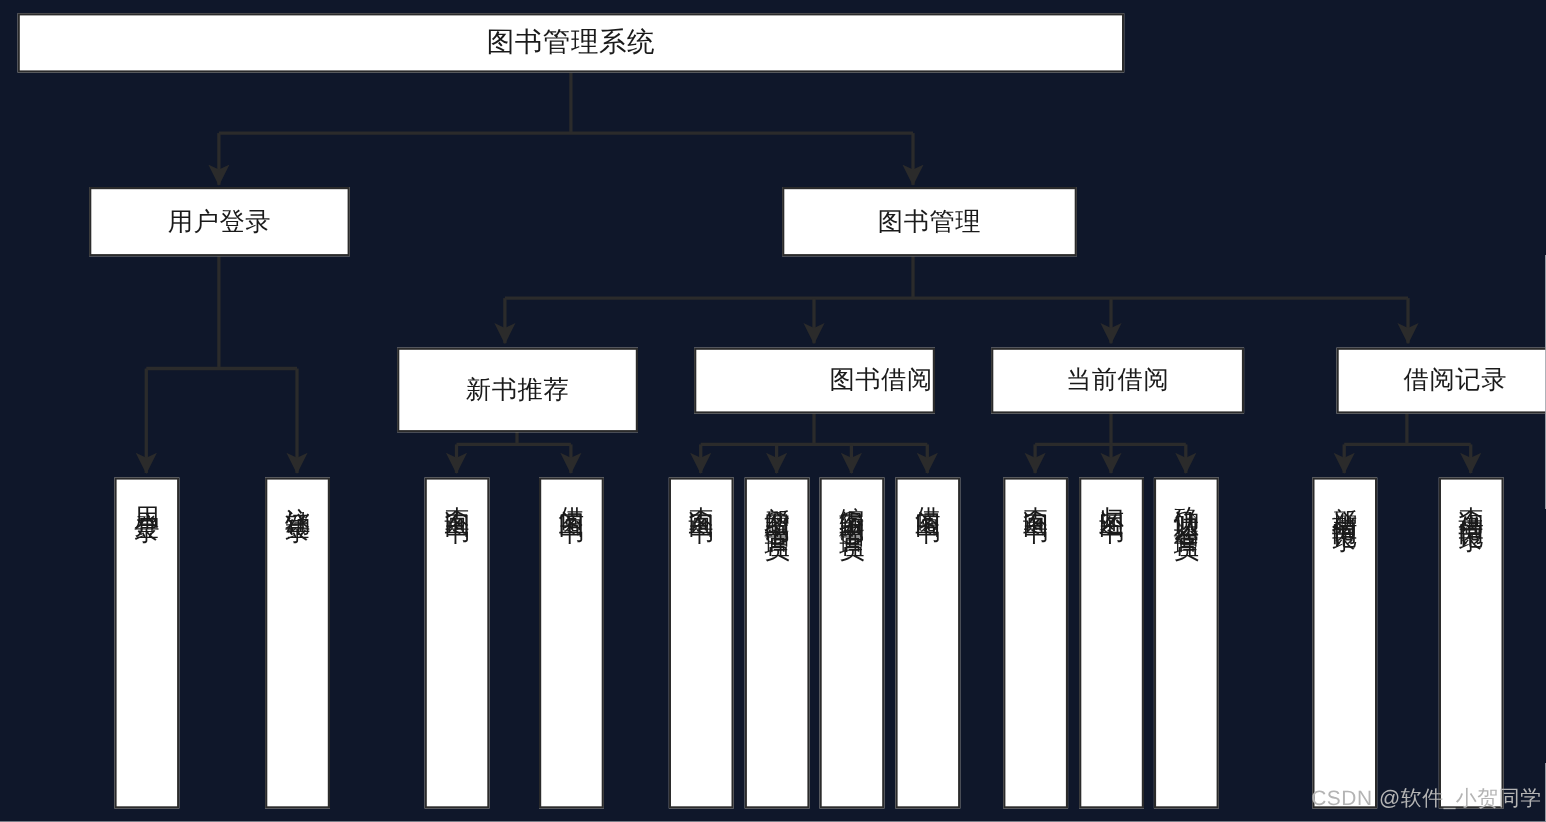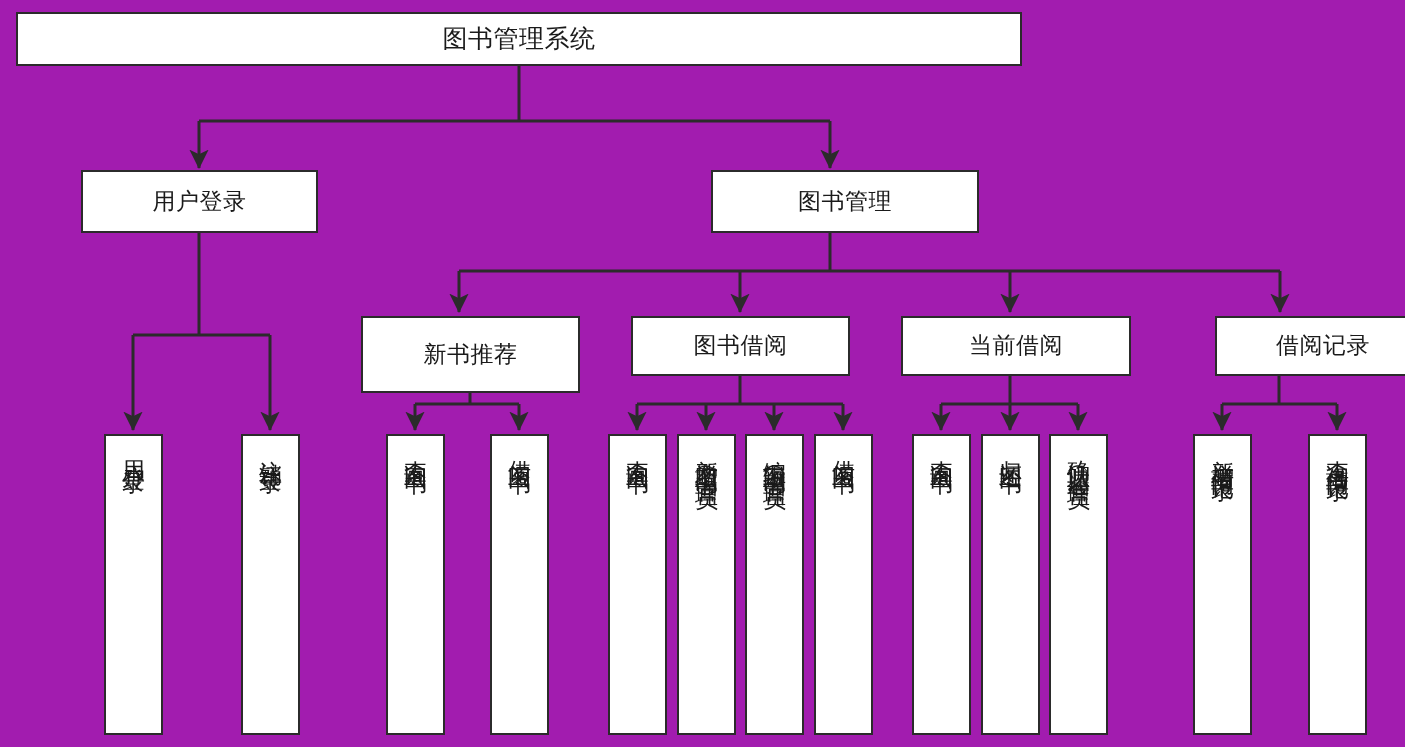--- a/index.html
+++ b/index.html
@@ -7,21 +7,21 @@
     padding: 0;
     background: #ffffff;
   }
   body {
     font-family: "Liberation Sans", "DejaVu Sans", sans-serif;
   }
   #canvas {
     position: relative;
     width: 1405px;
     height: 747px;
-    background: #a21caf;
+    background: #0f172a;
     overflow: hidden;
   }
   #wires {
     position: absolute;
     left: 0;
     top: 0;
     width: 1405px;
     height: 747px;
     pointer-events: none;
   }
@@ -139,21 +139,21 @@
   </div>
 
   <div class="node level-2" style="left:711px; top:170px; width:268px; height:63px;">
     <span class="node-label">图书管理</span>
   </div>
 
   <div class="node level-3" style="left:361px; top:316px; width:219px; height:77px;">
     <span class="node-label">新书推荐</span>
   </div>
 
-  <div class="node level-3" style="left:631px; top:316px; width:219px; height:60px;">
+  <div class="node level-3" style="left:631px; top:316px; width:219px; height:60px;justify-content:flex-end;">
     <span class="node-label">图书借阅</span>
   </div>
 
   <div class="node level-3" style="left:901px; top:316px; width:230px; height:60px;">
     <span class="node-label">当前借阅</span>
   </div>
 
   <div class="node level-3" style="left:1171px; top:316px; width:216px; height:60px;margin-left:44px;">
     <span class="node-label">借阅记录</span>
   </div>
@@ -203,14 +203,15 @@
   </div>
 
   <div class="node leaf" style="left:1193px; top:434px; width:59px; height:301px;">
     <span class="node-label">新增借阅记录</span>
   </div>
 
   <div class="node leaf" style="left:1308px; top:434px; width:59px; height:301px;">
     <span class="node-label">查询借阅记录</span>
   </div>
 
+  <div class="watermark" style="left:1192px; top:713px;">CSDN @软件_小贺同学</div>
 
 </div>
 
 </body></html>

